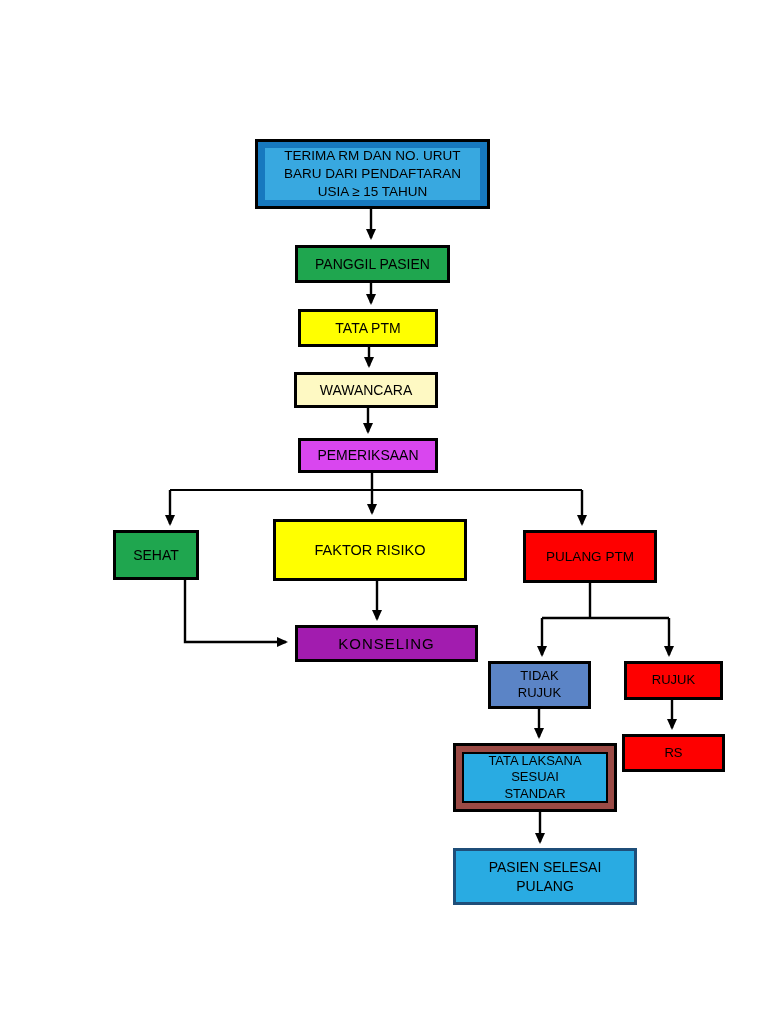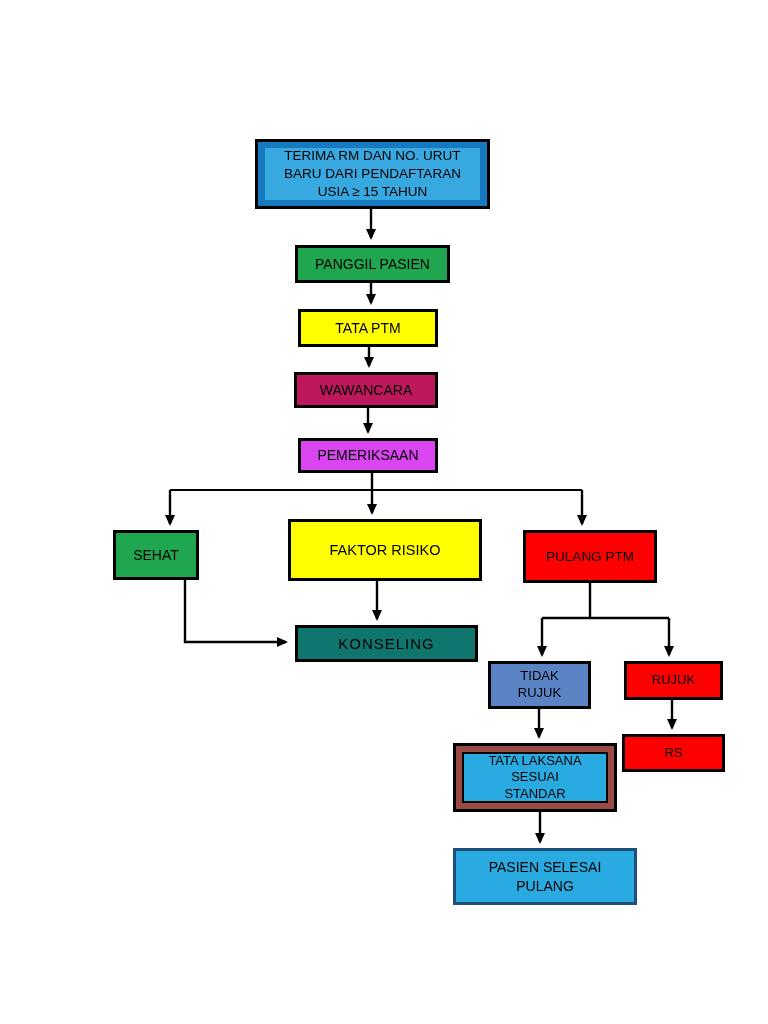--- a/index.html
+++ b/index.html
@@ -51,21 +51,21 @@
   .terima-inner {
     width: 100%; height: 100%;
     display: flex; align-items: center; justify-content: center;
     font-size: 13.5px; line-height: 1.35;
   }
   .panggil      { left: 295px; top: 245px; width: 155px; height: 38px; font-size: 14px; }
   .poli         { left: 298px; top: 309px; width: 140px; height: 38px; font-size: 14px; }
   .wawancara    { left: 294px; top: 372px; width: 144px; height: 36px; font-size: 14px; }
   .pemeriksaan  { left: 298px; top: 438px; width: 140px; height: 35px; font-size: 14px; }
   .sehat        { left: 113px; top: 530px; width: 86px; height: 50px; font-size: 14px; }
-  .faktor       { left: 288px; top: 519px; width: 194px; height: 62px; font-size: 14.5px; }
+  .faktor       { left: 273px; top: 519px; width: 194px; height: 62px; font-size: 14.5px; }
   .dengan-ptm   { left: 523px; top: 530px; width: 134px; height: 53px; font-size: 13.5px; }
   .konseling    { left: 295px; top: 625px; width: 183px; height: 37px;
                   font-weight: normal; font-size: 15px; letter-spacing: 1px; }
   .tidak-rujuk  { left: 488px; top: 661px; width: 103px; height: 48px; }
   .rujuk        { left: 624px; top: 661px; width: 99px;  height: 39px; }
   .rs           { left: 622px; top: 734px; width: 103px; height: 38px; }
   .tata-outer   { left: 453px; top: 743px; width: 164px; height: 69px; padding: 6px; }
   .tata-inner {
     width: 100%; height: 100%;
     display: flex; align-items: center; justify-content: center;
@@ -123,41 +123,41 @@
   </div>
 
   <div class="node panggil" style="background-color: rgb(31, 166, 79);">
     <span class="label">PANGGIL PASIEN</span>
   </div>
 
   <div class="node poli" style="background-color: rgb(255, 255, 0);">
     <span class="label">TATA PTM</span>
   </div>
 
-  <div class="node wawancara" style="background-color: #be185d; text-align: center;">
+  <div class="node wawancara" style="background-color: #fef9c3; text-align: center;">
     <span class="label">WAWANCARA</span>
   </div>
 
   <div class="node pemeriksaan" style="background-color: #d946ef;">
     <span class="label">PEMERIKSAAN</span>
   </div>
 
   <div class="node sehat" style="background-color: rgb(31, 166, 79);">
     <span class="label">SEHAT</span>
   </div>
 
   <div class="node faktor" style="background-color: rgb(255, 255, 0);">
     <span class="label">FAKTOR RISIKO</span>
   </div>
 
   <div class="node dengan-ptm" style="background-color: rgb(254, 0, 0);">
     <span class="label">PULANG PTM</span>
   </div>
 
-  <div class="node konseling" style="background-color: #0f766e;">
+  <div class="node konseling" style="background-color: #a21caf;">
     <span class="label">KONSELING</span>
   </div>
 
   <div class="node tidak-rujuk" style="background-color: rgb(91, 132, 198);">
     <span class="label">TIDAK
 RUJUK</span>
   </div>
 
   <div class="node rujuk" style="background-color: rgb(254, 0, 0);">
     <span class="label">RUJUK</span>

